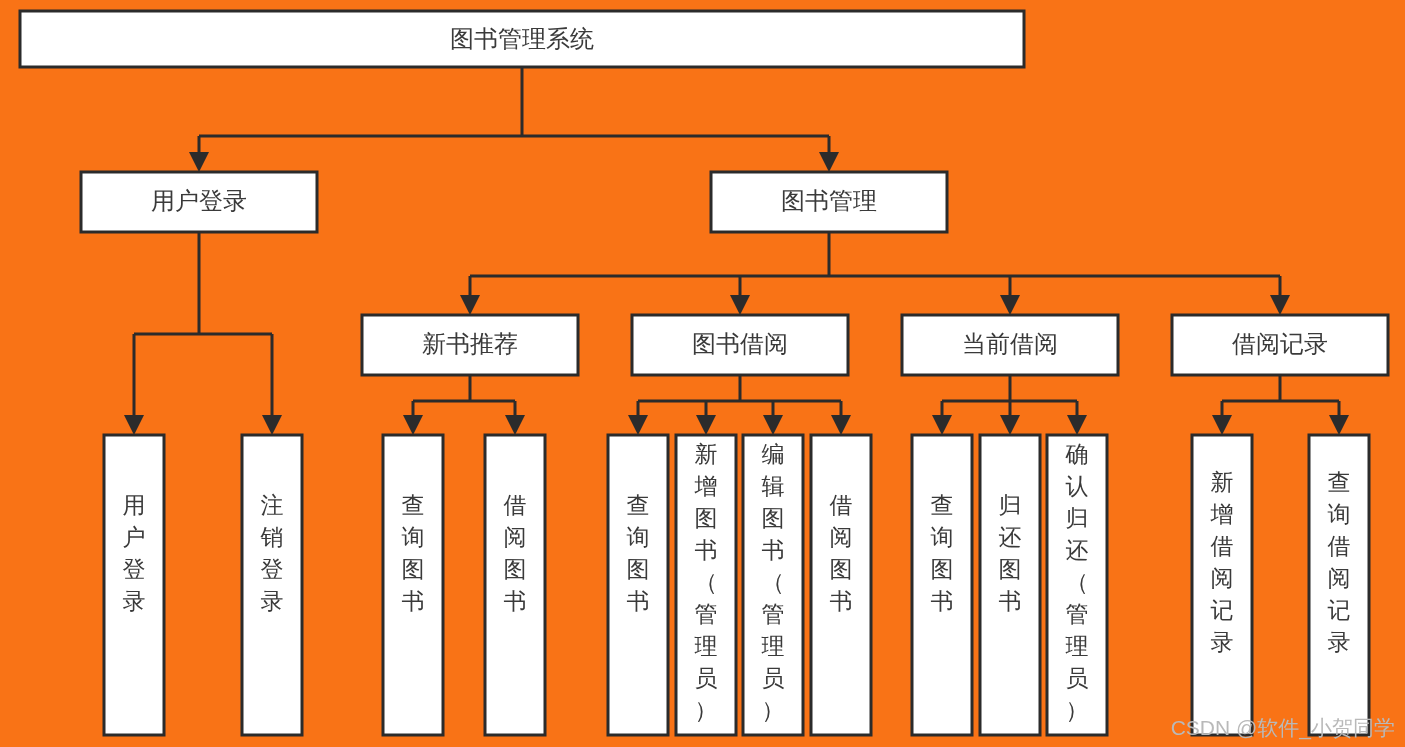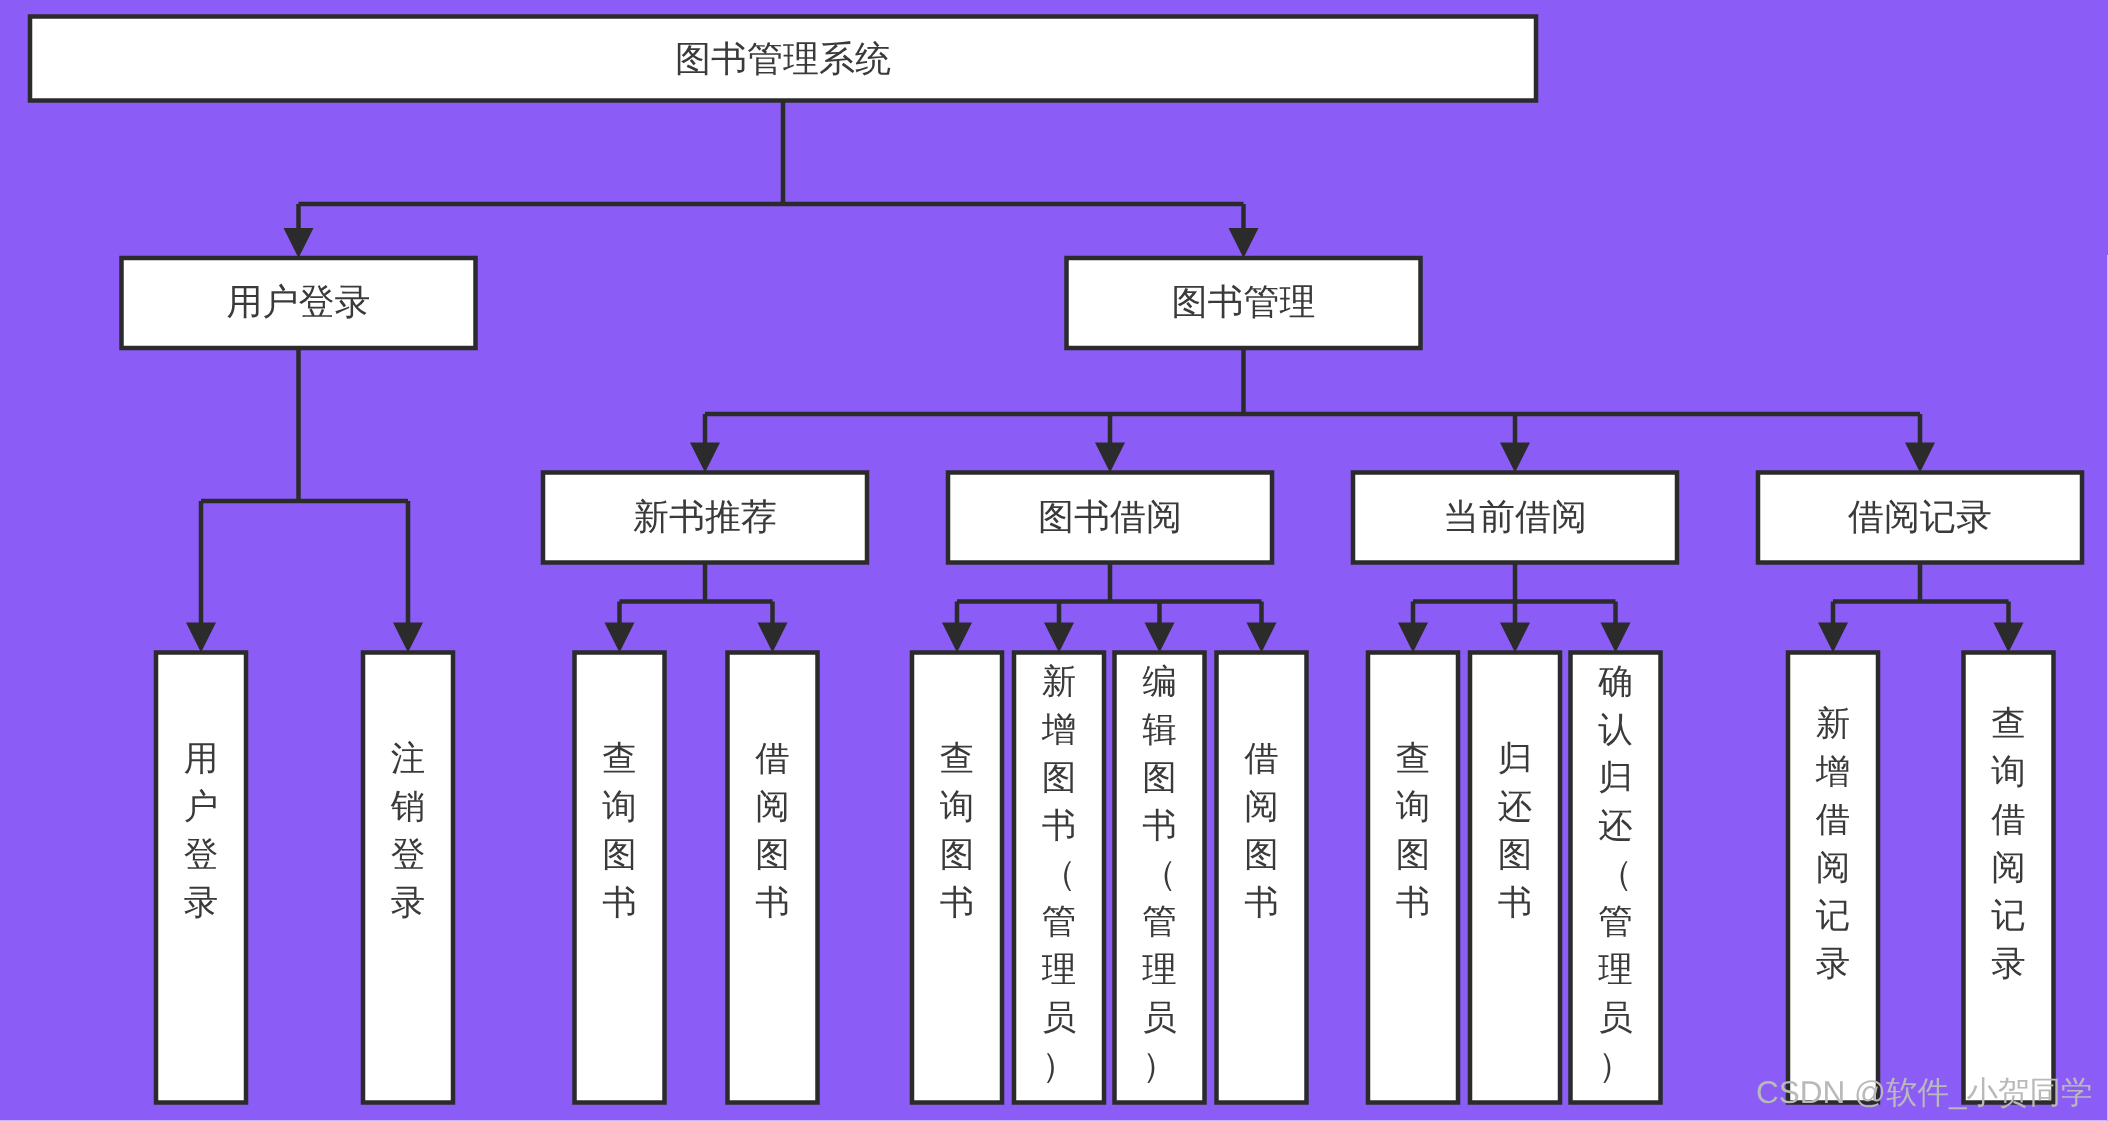--- a/index.html
+++ b/index.html
@@ -8,21 +8,21 @@
     padding: 0;
     background: #ffffff;
   }
   body {
     font-family: "Liberation Sans", "DejaVu Sans", sans-serif;
   }
   #diagram-root {
     position: relative;
     width: 1405px;
     height: 747px;
-    background: #8b5cf6;
+    background: #f97316;
     overflow: hidden;
   }
   svg#flowchart {
     display: block;
     width: 1405px;
     height: 747px;
   }
   .node-box {
     fill: #ffffff;
     stroke: #2b2b2b;

